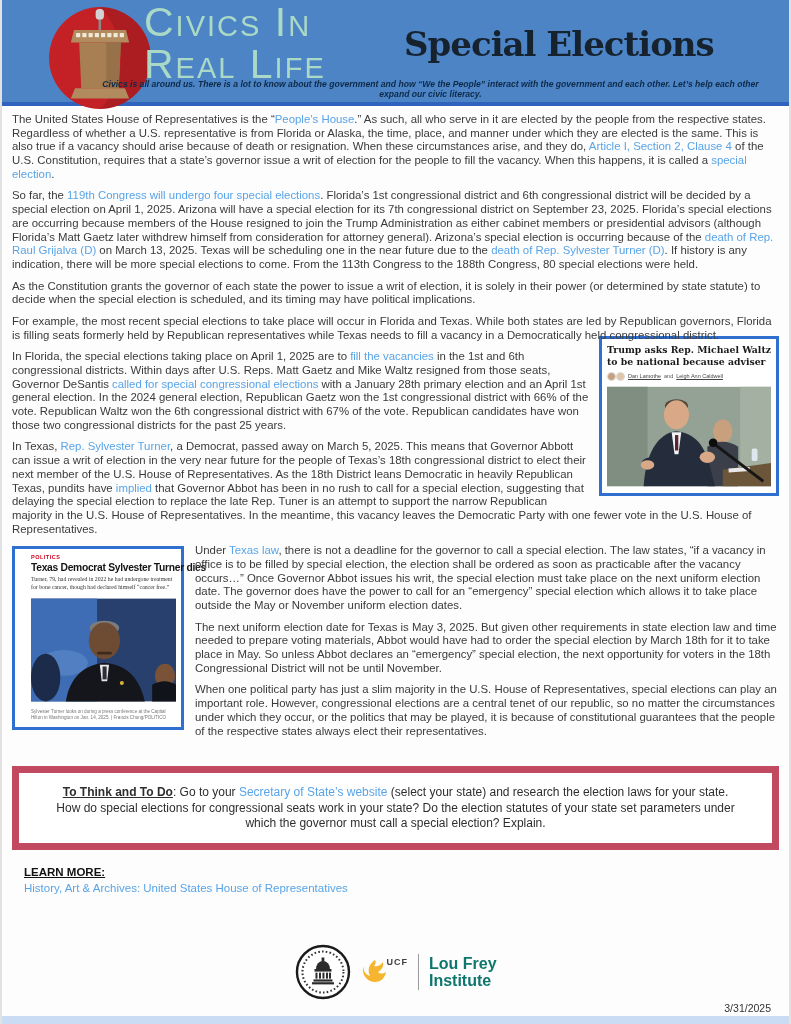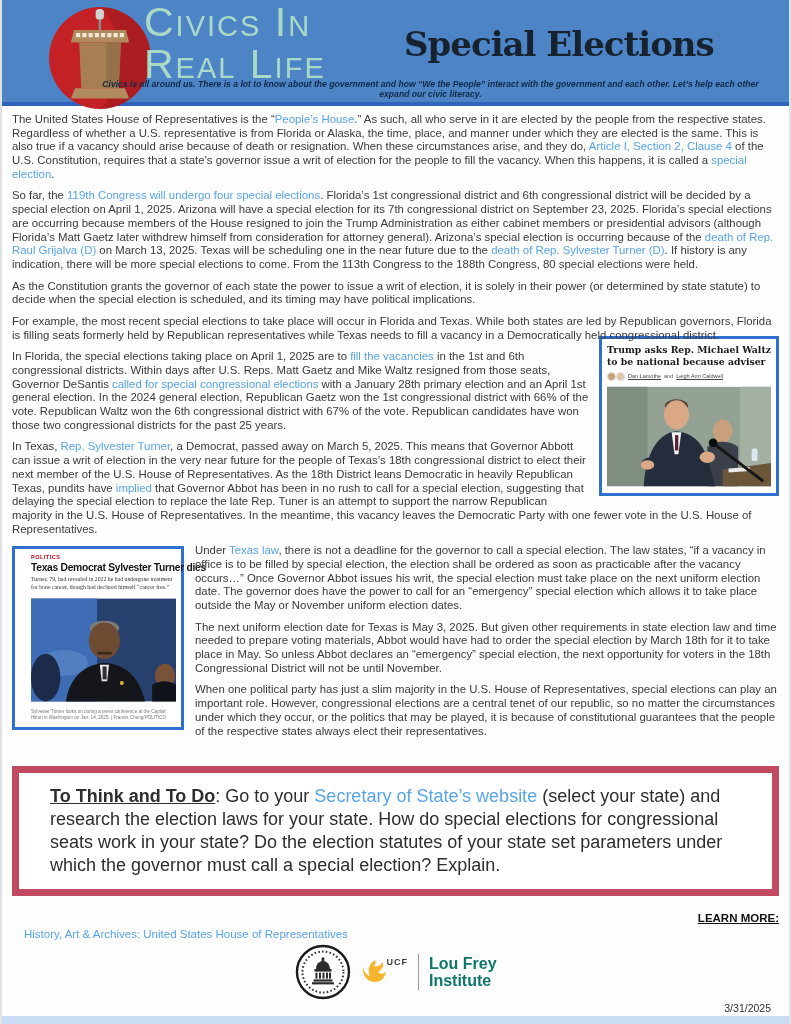--- a/index.html
+++ b/index.html
@@ -39,24 +39,24 @@
   .av1{background:#c9a07e;}
   .av2{background:#e0c6a8;margin-left:-3px;}
   .by-link{text-decoration:underline;color:#444;}
   .t-kicker{font-size:5.5px;font-weight:bold;letter-spacing:.5px;color:var(--kicker-red);}
   .t-headline{font-size:10.3px;font-weight:bold;color:#141414;letter-spacing:-.3px;margin:1px 0 2px 0;white-space:nowrap;}
   .t-subhead{font-family:"Liberation Serif","DejaVu Serif",serif;font-size:5.8px;color:#333;line-height:1.3;margin-bottom:3px;}
   .t-caption{font-size:4.6px;color:#777;line-height:1.35;margin-top:3px;}
   .nc-photo{display:block;width:100%;}
   
   .think-box{clear:both;margin:28px 10px 0 10px;border:7px solid var(--box-border);
-         background:#fff;padding:12px 31px;font-size:18px;line-height:1.28;color:#2e2e2e;}
+         background:#fff;padding:12px 31px;font-size:12px;line-height:1.28;color:#2e2e2e;text-align:center;}
   
   .learn-more{margin:16px 10px 0 22px;}
-  .lm-heading{font-size:11.5px;font-weight:bold;text-decoration:underline;color:#111;text-align:right;}
+  .lm-heading{font-size:11.5px;font-weight:bold;text-decoration:underline;color:#111;}
   .lm-link{display:inline-block;margin-top:2px;font-size:11.5px;color:var(--link-blue);cursor:pointer;}
   
   .footer{position:absolute;left:0;right:0;bottom:8px;height:72px;}
   .logo-row{position:absolute;left:50%;transform:translateX(-50%);top:0;display:flex;align-items:center;gap:10px;}
   .ucf-block{display:flex;flex-direction:row;align-items:flex-start;}
   .ucf-label{font-size:9px;font-weight:bold;color:#3d3d3d;letter-spacing:1px;margin-top:-2px;}
   .logo-divider{width:1px;height:36px;background:#9a9a9a;}
   .institute{font-size:16px;font-weight:bold;color:#0f766e;line-height:1.08;}
   .date{position:absolute;right:18px;bottom:2px;font-size:10.5px;color:#333;}
   .footer-strip{position:absolute;left:0;right:0;bottom:0;height:8px;background:var(--footer-strip);}

